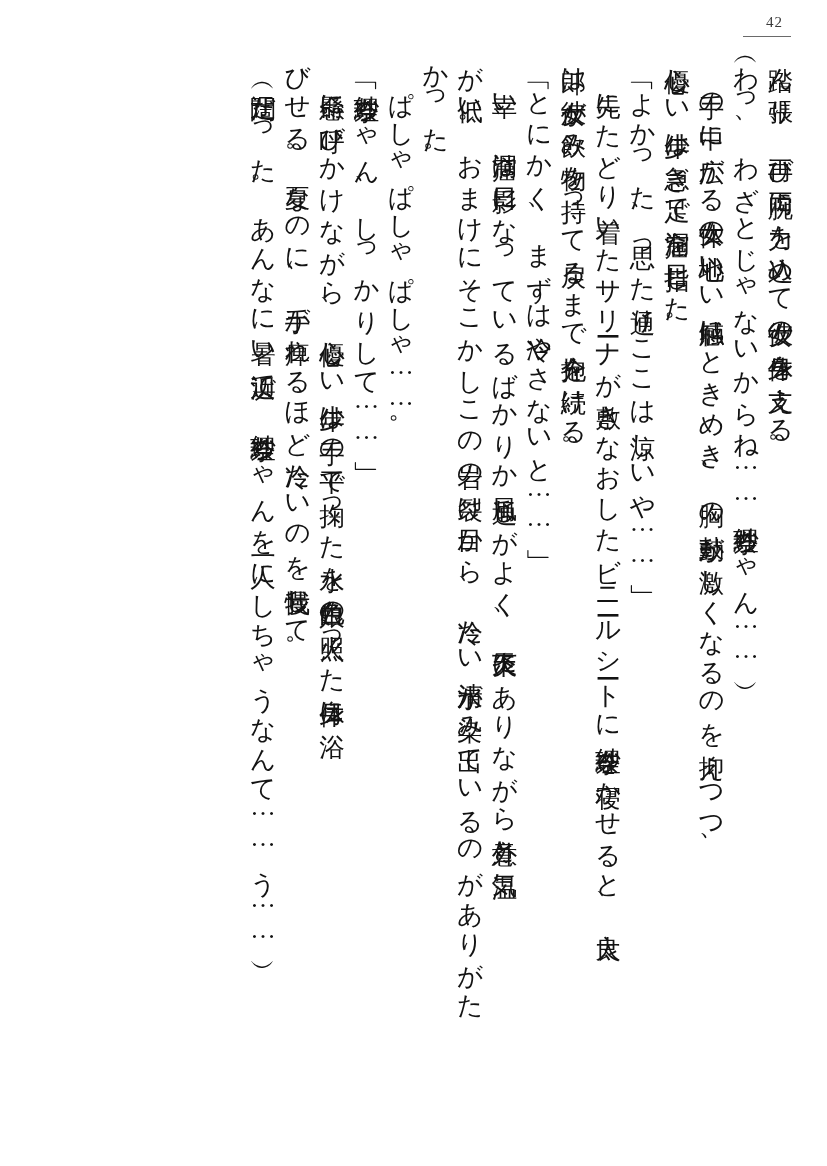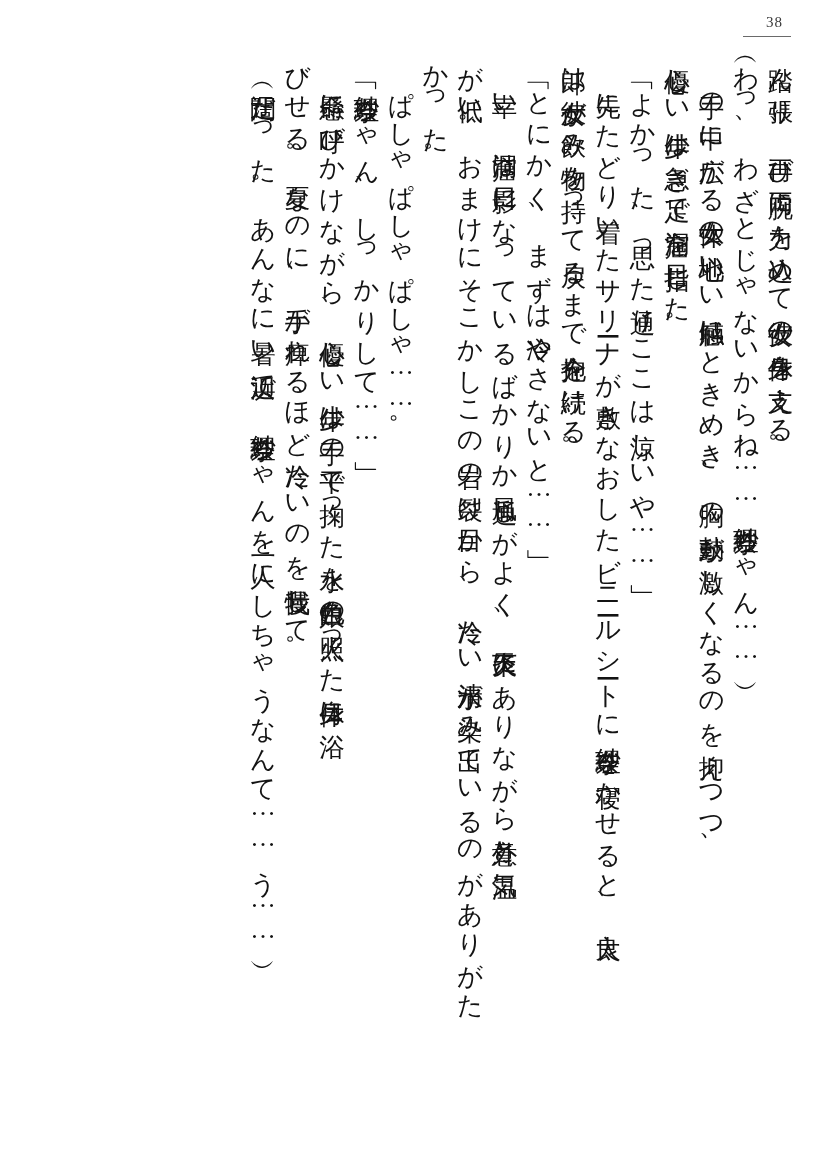--- a/index.html
+++ b/index.html
@@ -62,21 +62,21 @@
   }
   .col.indent {
     padding-top: 26px;
   }
 </style>
 </head>
 <body>
 
 <div id="page">
 
-  <div id="page-number">38</div>
+  <div id="page-number">42</div>
   <div id="page-number-rule"></div>
 
   <div id="body-text">
       <div class="col">踏ん張り、再び両腕に力を込めて彼女の身体を支える。</div>
       <div class="col">（わっ、わざとじゃないからね……紗理奈ちゃん……）</div>
       <div class="col indent">手の中に広がる女体の心地いい感触にときめき、胸の鼓動が激しくなるのを抑えつつ、</div>
       <div class="col">心優しい少年は急ぎ足で洞窟を目指した。</div>
       <div class="col indent">「よかった、思った通りここは涼しいや……」</div>
       <div class="col indent">先にたどり着いたサリーナが敷きなおしたビニールシートに紗理奈を寝かせると、良太</div>
       <div class="col">郎は彼女が飲み物を持って戻るまで介抱を続ける。</div>

